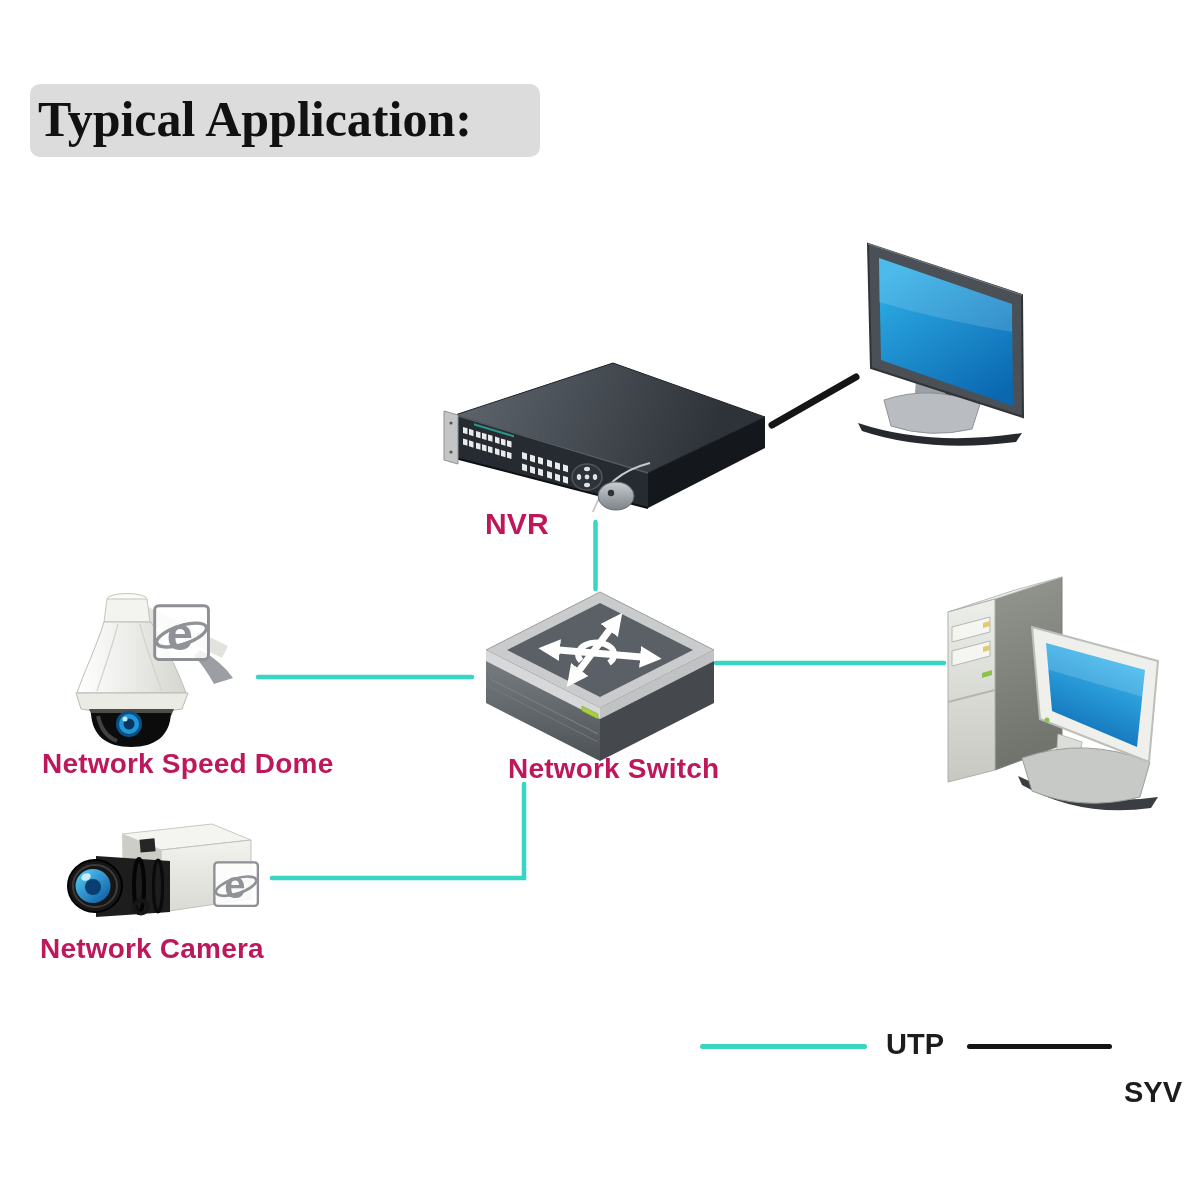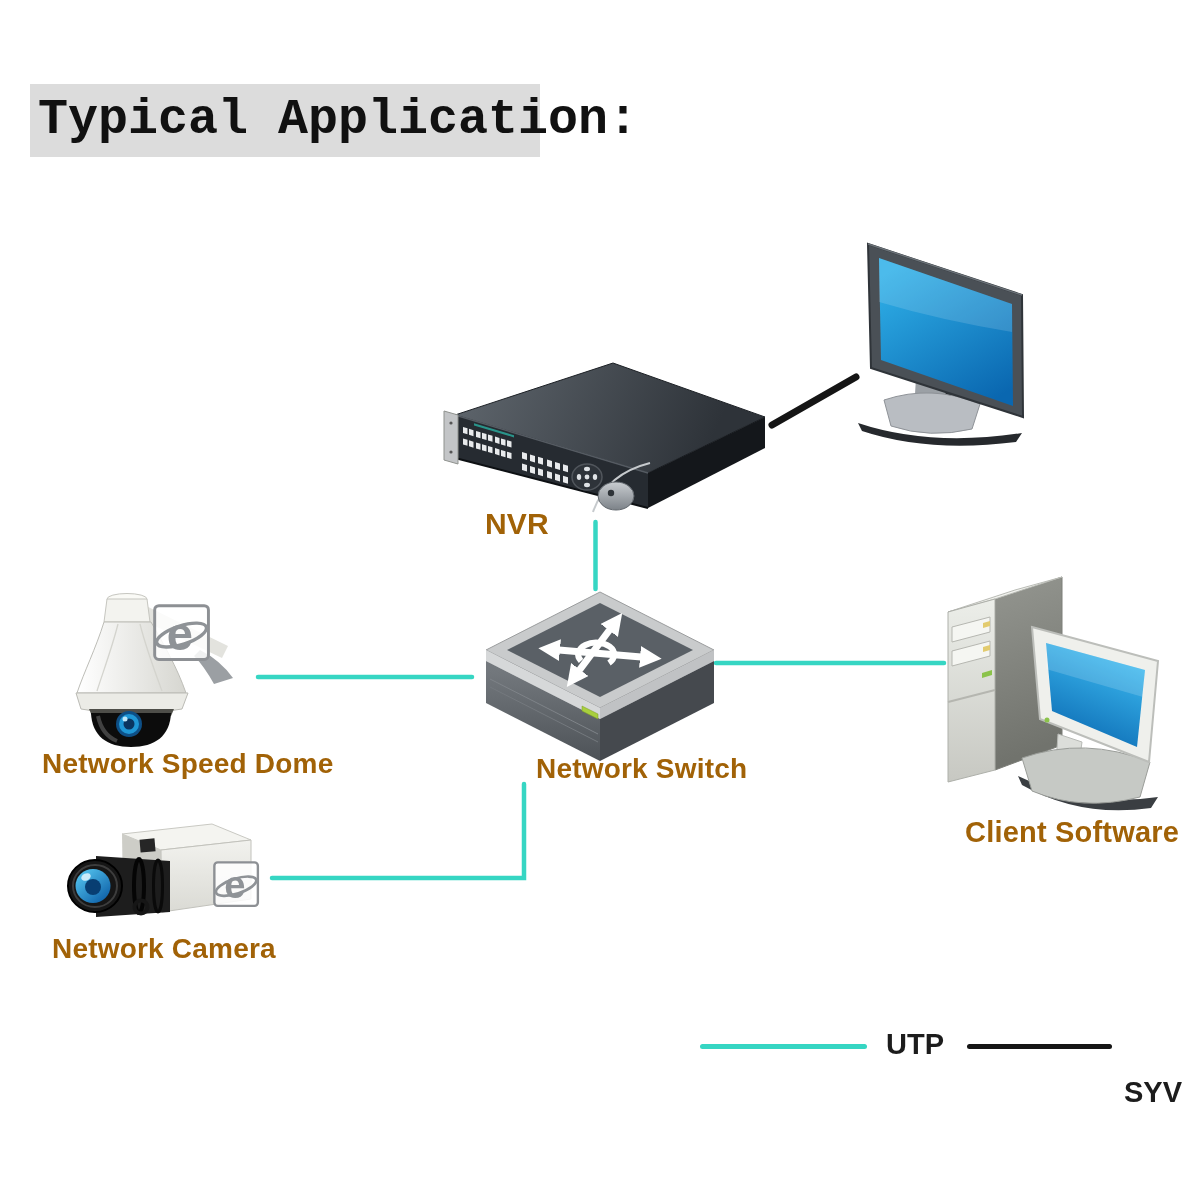--- a/index.html
+++ b/index.html
@@ -4,31 +4,31 @@
 <style>
   html,body { margin:0; padding:0; background:#fff; }
   .stage {
     position:relative; width:1200px; height:1200px; background:#ffffff;
     font-family:"Liberation Sans", sans-serif; overflow:hidden;
   }
   .diagram { position:absolute; left:0; top:0; }
   .title-bar {
     position:absolute; left:30px; top:84px; width:510px; height:73px;
     background:var(--title_bg,#dcdcdc); color:#111;
-    font-family:Liberation Mono, monospace; font-weight:700; font-size:50px;
-    line-height:71px; padding-left:8px; box-sizing:border-box; white-space:nowrap;
+    font-family:Liberation Serif, serif; font-weight:700; font-size:50px;
+    line-height:71px; padding-left:8px; box-sizing:border-box; white-space:nowrap;border-radius:10px;
   }
   .node-label {
-    position:absolute; font-weight:700; color:#a16207; white-space:nowrap;
+    position:absolute; font-weight:700; color:#be185d; white-space:nowrap;
     font-size:28px; letter-spacing:0.2px;
   }
   #lbl-nvr    { left:485px; top:507px; font-size:30px; }
   #lbl-dome   { left:42px;  top:748px; }
-  #lbl-cam    { left:52px;  top:933px; }
-  #lbl-switch { left:508px; top:753px;margin-left:28px; }
+  #lbl-cam    { left:40px;  top:933px; }
+  #lbl-switch { left:508px; top:753px; }
   #lbl-client { left:965px; top:816px; font-size:29px; }
   .utp { stroke:var(--utp,#36d6c3); stroke-width:4.5; stroke-linecap:round; fill:none; }
   .syv { stroke:var(--syv,#151515); stroke-width:7;   stroke-linecap:round; fill:none; }
   .legend-label {
     position:absolute; font-weight:700; font-size:29px; color:#1c1c1c; white-space:nowrap;
   }
   .legend-line { position:absolute; height:5px; border-radius:3px; }
   #legend-utp-line { left:700px; top:1044px; width:167px; background:var(--utp,#36d6c3); }
   #legend-syv-line { left:967px; top:1044px; width:145px; background:var(--syv,#151515); }
   #legend-utp-label { left:886px;  top:1028px;text-align:right; }
@@ -235,20 +235,19 @@
       <polygon points="1046,643 1145,670 1143,697 1046,669" fill="#ffffff" opacity="0.16"></polygon>
       <circle cx="1047" cy="720" r="2.5" fill="#8bc34a"></circle>
     </g>
   </svg>
 
   <div class="title-bar">Typical Application:</div>
   <div class="node-label" id="lbl-nvr">NVR</div>
   <div class="node-label" id="lbl-dome">Network Speed Dome</div>
   <div class="node-label" id="lbl-cam">Network Camera</div>
   <div class="node-label" id="lbl-switch">Network Switch</div>
-  <div class="node-label" id="lbl-client">Client Software</div>
 
   <span class="legend-line" id="legend-utp-line"></span>
   <span class="legend-label" id="legend-utp-label">UTP</span>
   <span class="legend-line" id="legend-syv-line"></span>
   <span class="legend-label" id="legend-syv-label">SYV</span>
 
 </div>
 
 </body></html>

